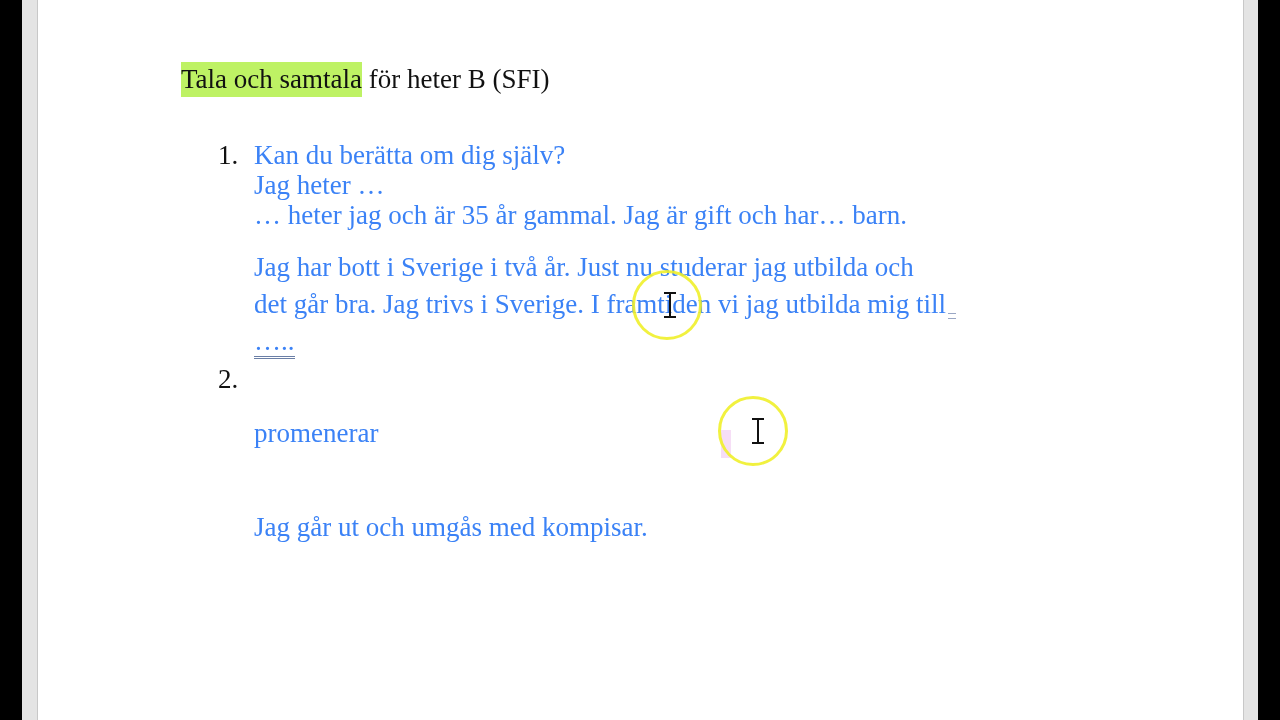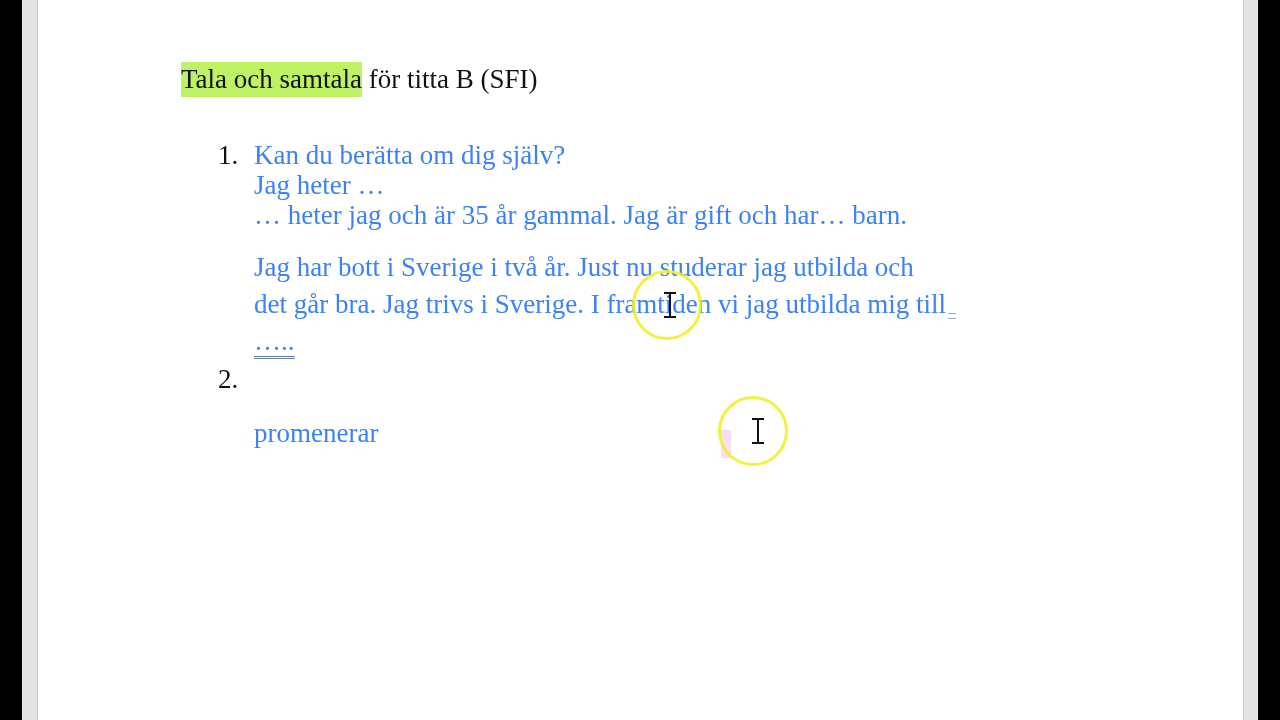--- a/index.html
+++ b/index.html
@@ -119,34 +119,35 @@
 </head>
 <body>
 
 <div class="viewport">
   <div class="gutter-left"></div>
   <div class="gutter-right"></div>
 
   <div class="page">
 
     <div class="doc-text title">
-      <span class="highlight">Tala och samtala</span><span> för titta B (SFI)</span>
+      <span class="highlight">Tala och samtala</span><span> för heter B (SFI)</span>
     </div>
 
     <div class="list-num" style="left:180px; top:137px;">1.</div>
     <div class="line" style="top:137px;">Kan du berätta om dig själv?</div>
     <div class="line" style="top:167px;">Jag heter …</div>
     <div class="line" style="top:197px;">… heter jag och är 35 år gammal. Jag är gift och har… barn.</div>
     <div class="line" style="top:249px;">Jag har bott i Sverige i två år. Just nu studerar jag utbilda och</div>
     <div class="line" style="top:286px;"><span>det går bra. Jag trivs i Sverige. I framtiden vi jag utbilda mig till</span><span class="para-mark"></span></div>
     <div class="line" style="top:323px;"><span class="dots-underline">…..</span></div>
 
     <div class="list-num" style="left:180px; top:361px;">2.</div>
     <div class="line" style="top:415px;">promenerar</div>
 
+    <div class="line" style="top:509px;">Jag går ut och umgås med kompisar.</div>
 
     <div class="cursor-ring" style="left:594px; top:270px;"></div>
     <div class="ibeam" style="left:626px; top:292px;"></div>
 
     <div class="ghost" style="left:683px; top:430px; width:10px; height:28px;"></div>
     <div class="cursor-ring" style="left:680px; top:396px;"></div>
     <div class="ibeam" style="left:714px; top:418px;"></div>
   </div>
 </div>
 

